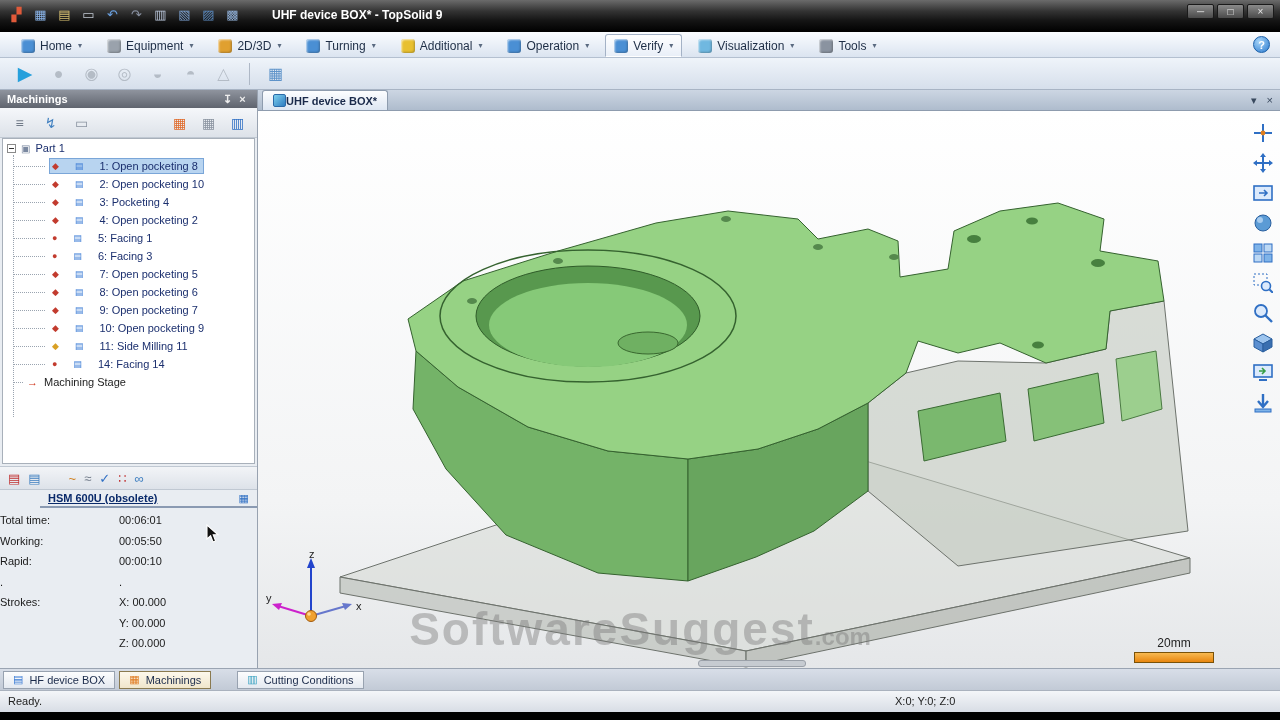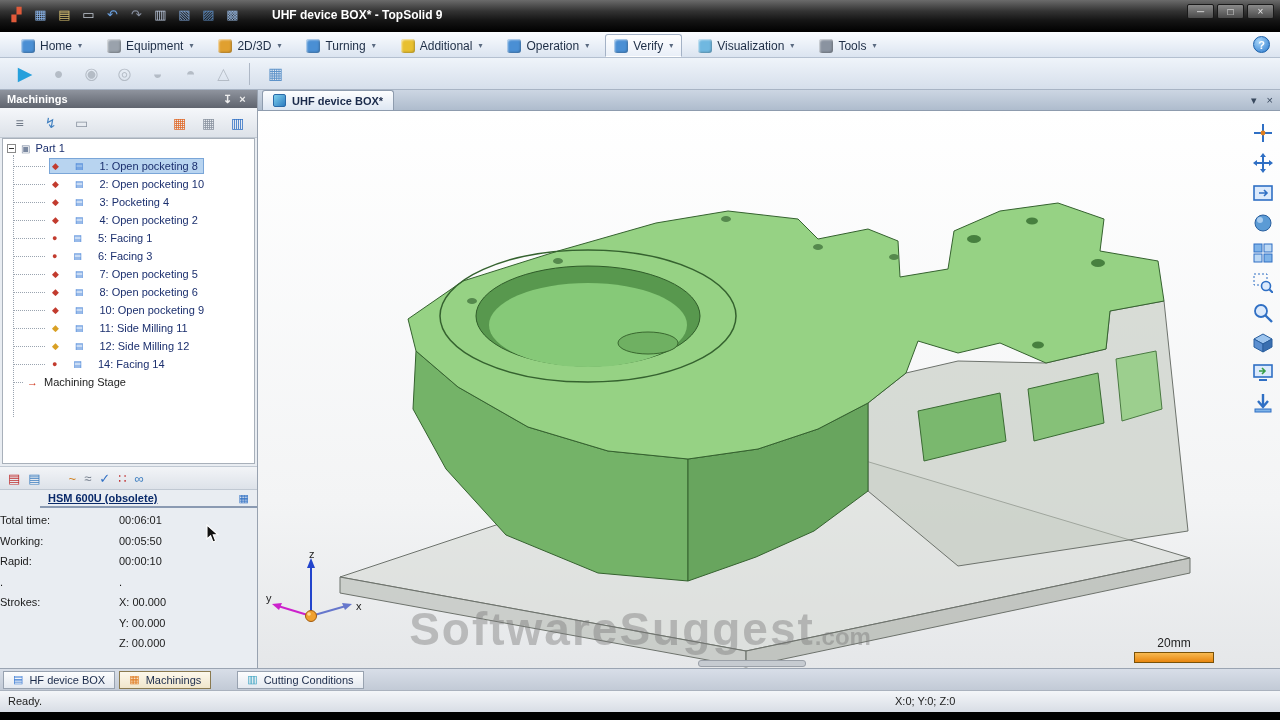--- a/index.html
+++ b/index.html
@@ -90,21 +90,21 @@
 
   #stats { position:absolute; left:0; top:420px; right:0; font-size:11px; color:#1a1a1a; }
   .srow { height:20.5px; display:flex; align-items:center; }
   .slabel { width:119px; }
 
   
   #main { position:absolute; left:258px; top:90px; width:1022px; height:578px; }
   #doc-tabbar { position:absolute; left:0; top:0; width:100%; height:21px;
     background:linear-gradient(#ccd6e3,#aebccd); border-bottom:1px solid #8e9cae;
     display:flex; align-items:flex-end; padding-left:4px; }
-  .doc-tab { height:20px; display:flex; align-items:center; gap:6px; padding:0 10px;
+  .doc-tab { height:20px; display:flex; align-items:center; gap:0; padding:0 10px;
     background:linear-gradient(#fdfeff,#dde6f2); border:1px solid #8e9cae; border-bottom:none;
     border-radius:3px 3px 0 0; font-size:11px; font-weight:bold; color:#1a2a4a; }
   .doc-tab-ico { width:13px; height:13px; border-radius:2px;
     background:linear-gradient(135deg,#7ed0ee,#2d7cc0); border:1px solid #2a6aa8; }
   #dt-right { position:absolute; right:7px; top:4px; display:flex; gap:10px; color:#39495e; font-size:11px; }
 
   #viewport { position:absolute; left:0; top:21px; width:1022px; height:557px;
     background:linear-gradient(#ffffff,#f3f4f5 70%,#e5e7e9); overflow:hidden; }
 
   #right-tools { position:absolute; right:5px; top:10px; display:flex; flex-direction:column;
@@ -359,44 +359,44 @@
           </div>
 
           <div class="titem t-pocketing">
             <span class="hl">
               <span class="ti1"></span>
               <span class="ti2"></span>
               <span class="tlabel">8: Open pocketing 6</span>
             </span>
           </div>
 
-
           <div class="titem t-pocketing">
             <span class="hl">
               <span class="ti1"></span>
               <span class="ti2"></span>
+              <span class="tlabel">9: Open pocketing 7</span>
+            </span>
+          </div>
+
+          <div class="titem t-pocketing">
+            <span class="hl">
+              <span class="ti1"></span>
+              <span class="ti2"></span>
               <span class="tlabel">10: Open pocketing 9</span>
             </span>
           </div>
 
           <div class="titem t-milling">
             <span class="hl">
               <span class="ti1"></span>
               <span class="ti2"></span>
               <span class="tlabel">11: Side Milling 11</span>
             </span>
           </div>
 
-          <div class="titem t-milling">
-            <span class="hl">
-              <span class="ti1"></span>
-              <span class="ti2"></span>
-              <span class="tlabel">12: Side Milling 12</span>
-            </span>
-          </div>
 
 
           <div class="titem t-facing">
             <span class="hl">
               <span class="ti1"></span>
               <span class="ti2"></span>
               <span class="tlabel">14: Facing 14</span>
             </span>
           </div>
         </div>

